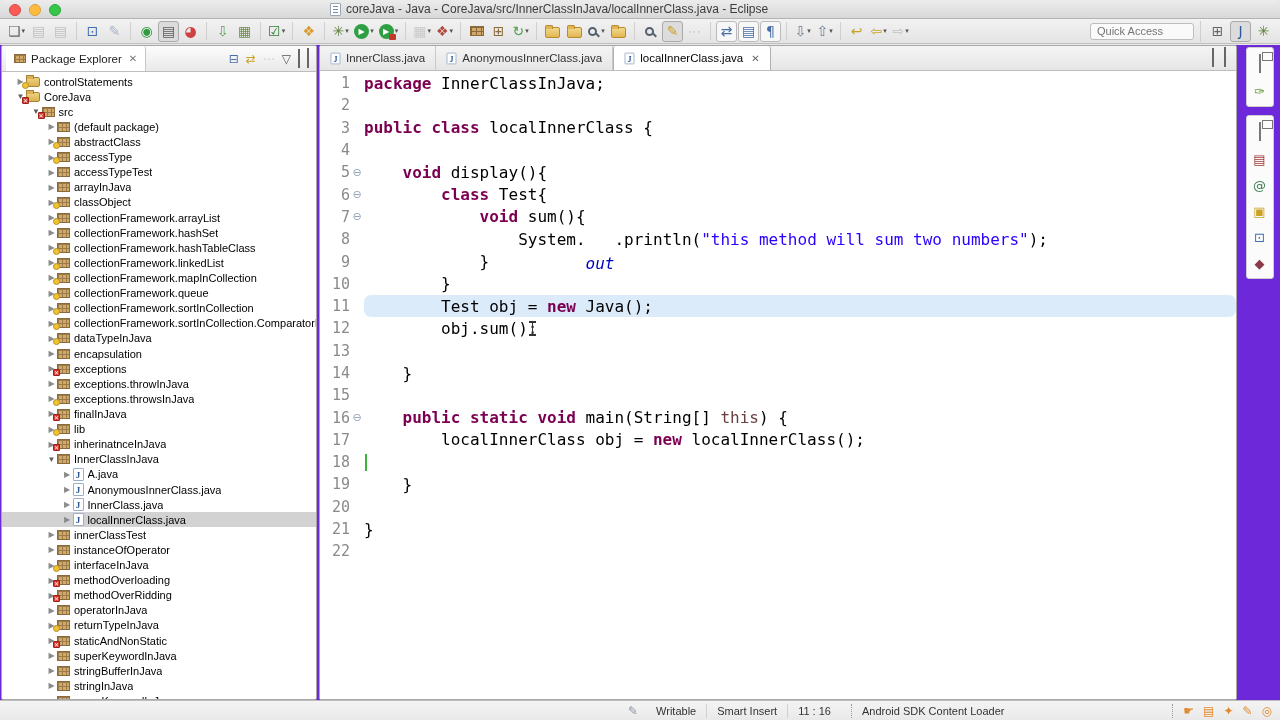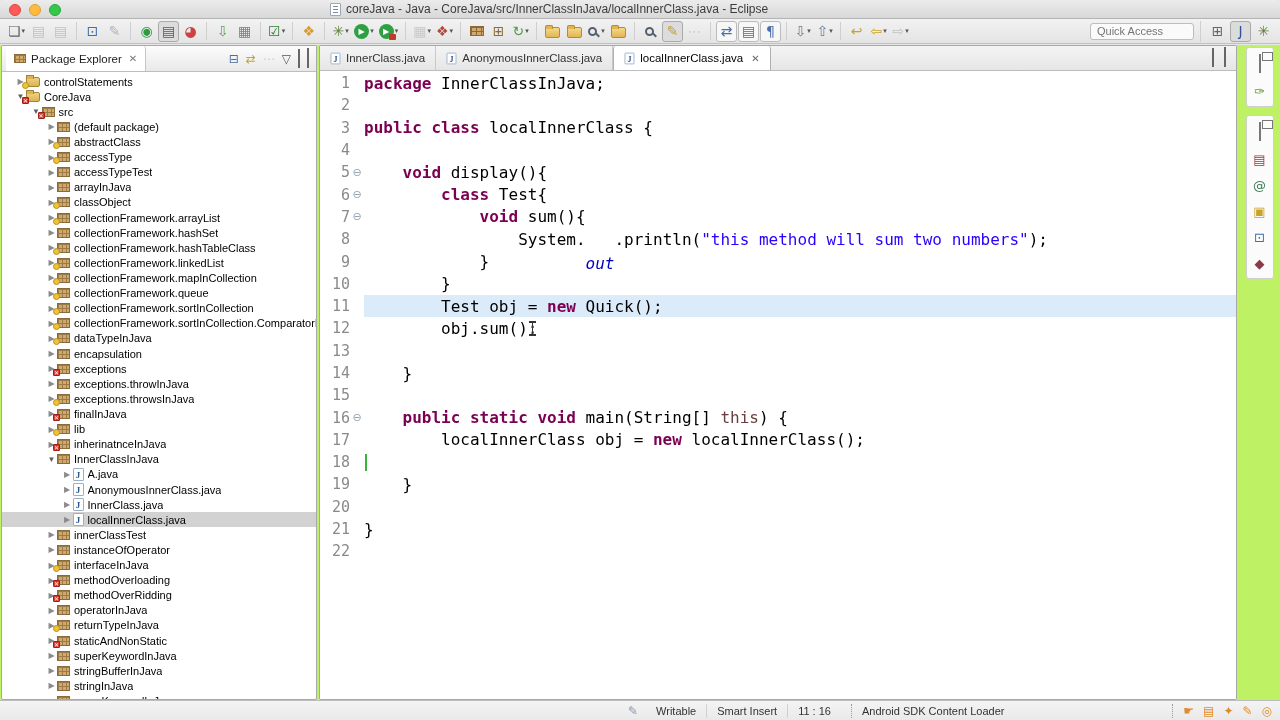--- a/index.html
+++ b/index.html
@@ -45,21 +45,21 @@
   .pkg-ic { width:14px; height:10px; background:#d2a96a; border:1px solid #8a6a3a;
             background-image:linear-gradient(#8a6a3a 1px, transparent 1px),
                              linear-gradient(90deg,#8a6a3a 1px, transparent 1px);
             background-size:5px 4px; }
   .qa-wrap { margin-left:auto; display:flex; align-items:center; gap:6px; }
   .quick-access { width:104px; height:17px; border:1px solid #bdbdbd; border-radius:3px; background:#fafafa;
             font-size:11px; color:#9a9a9a; padding:0 6px; font-family:"Liberation Sans",sans-serif; }
   .persp { display:flex; align-items:center; gap:2px; border-left:1px solid #cfcfcf; padding-left:6px; }
 
   
-  .main { position:absolute; top:45px; left:0; right:0; bottom:20px; background:#bef264; }
+  .main { position:absolute; top:45px; left:0; right:0; bottom:20px; background:#6d28d9; }
   .pe-panel { position:absolute; left:1px; top:0; width:316px; bottom:0; background:#ffffff;
               border:1px solid #a8a8a8; border-radius:2px; overflow:hidden; }
   .pe-header { height:26px; background:linear-gradient(#fcfcfc,#e9e9e9); border-bottom:1px solid #bdbdbd;
                display:flex; align-items:center; padding:0 4px; }
   .pe-tab { display:flex; align-items:center; gap:5px; padding:0 8px; height:100%; background:#fff;
             border-right:1px solid #c6c6c6; border-radius:3px 3px 0 0; font-size:11.5px; color:#222; }
   .pe-close { font-size:10px; color:#777; margin-left:2px; }
   .pe-icons { margin-left:auto; display:flex; align-items:center; gap:7px; padding-right:3px; }
   .pe-icons .g { font-size:12px; font-family:"DejaVu Sans",sans-serif; }
   .shape-min { width:10px; height:3px; border:1px solid #666; margin-top:2px; }
@@ -102,21 +102,21 @@
   .etab .x { font-size:10px; color:#666; margin-left:3px; }
   .ed-winbtns { margin-left:auto; display:flex; align-items:center; gap:10px; padding-right:10px; }
 
   .ed-body { position:absolute; top:26px; left:0; right:0; bottom:0; background:#fff; overflow:hidden;
              font-family:"DejaVu Sans Mono", monospace; font-size:16px; }
   .cl { height:22.3px; display:flex; align-items:center; position:relative; }
   .ln { width:30px; flex:none; text-align:right; color:#8a8a8a; font-size:15px; }
   .fold { width:14px; flex:none; text-align:center; color:#93a3b5; font-size:11px;
           font-family:"DejaVu Sans",sans-serif; }
   .ct { flex:1; white-space:pre; height:100%; display:flex; align-items:center; }
-  .cl.hl .ct { background:#dcebfa; }
+  .cl.hl .ct { background:#dcebfa;border-radius:7px; }
   .kw { color:#7b0052; font-weight:bold; }
   .str { color:#2a00ff; }
   .sf { color:#0000c0; font-style:italic;margin-top:48px; }
   .pv { color:#6a3e3e; }
   .pl { color:#000; }
   .caret { display:inline-block; width:2px; height:17px; background:#3bb33b; margin-left:1px; }
   .ibeam { position:absolute; width:9px; height:15px; top:4px; }
   .ibeam::before { content:""; position:absolute; left:4px; top:1px; bottom:1px; width:1.5px; background:#333; }
   .ibeam::after { content:""; position:absolute; left:1px; right:1px; top:0; height:1.5px; background:#333;
                   box-shadow:0 13px 0 #333; }
@@ -714,21 +714,21 @@
           <span class="ct"><span class="pl">            }</span></span>
         </div>
         <div class="cl">
           <span class="ln">10</span>
           <span class="fold"></span>
           <span class="ct"><span class="pl">        }</span></span>
         </div>
         <div class="cl hl">
           <span class="ln">11</span>
           <span class="fold"></span>
-          <span class="ct"><span class="pl">        Test obj = </span><span class="kw">new</span><span class="pl"> Quick();</span></span>
+          <span class="ct"><span class="pl">        Test obj = </span><span class="kw">new</span><span class="pl"> Java();</span></span>
         </div>
         <div class="cl">
           <span class="ln">12</span>
           <span class="fold"></span>
           <span class="ct"><span class="pl">        obj.sum();</span></span>
           <span class="ibeam" style="left: 207.71px;"></span>
         </div>
         <div class="cl">
           <span class="ln">13</span>
           <span class="fold"></span>

